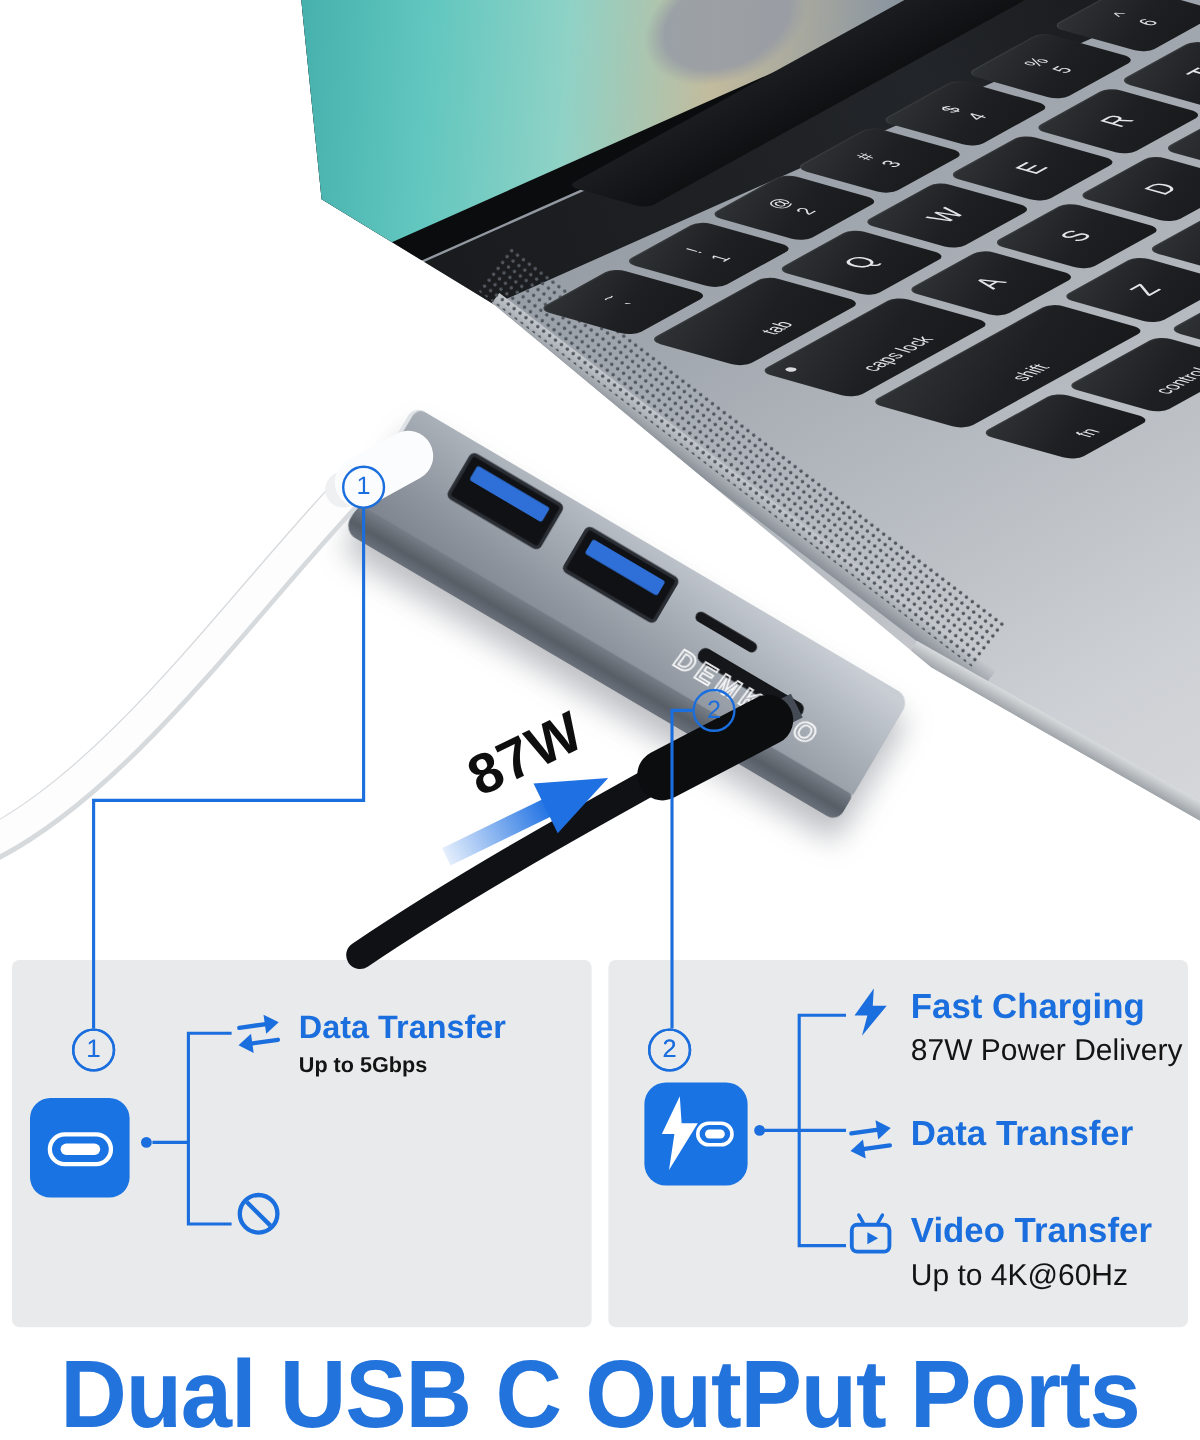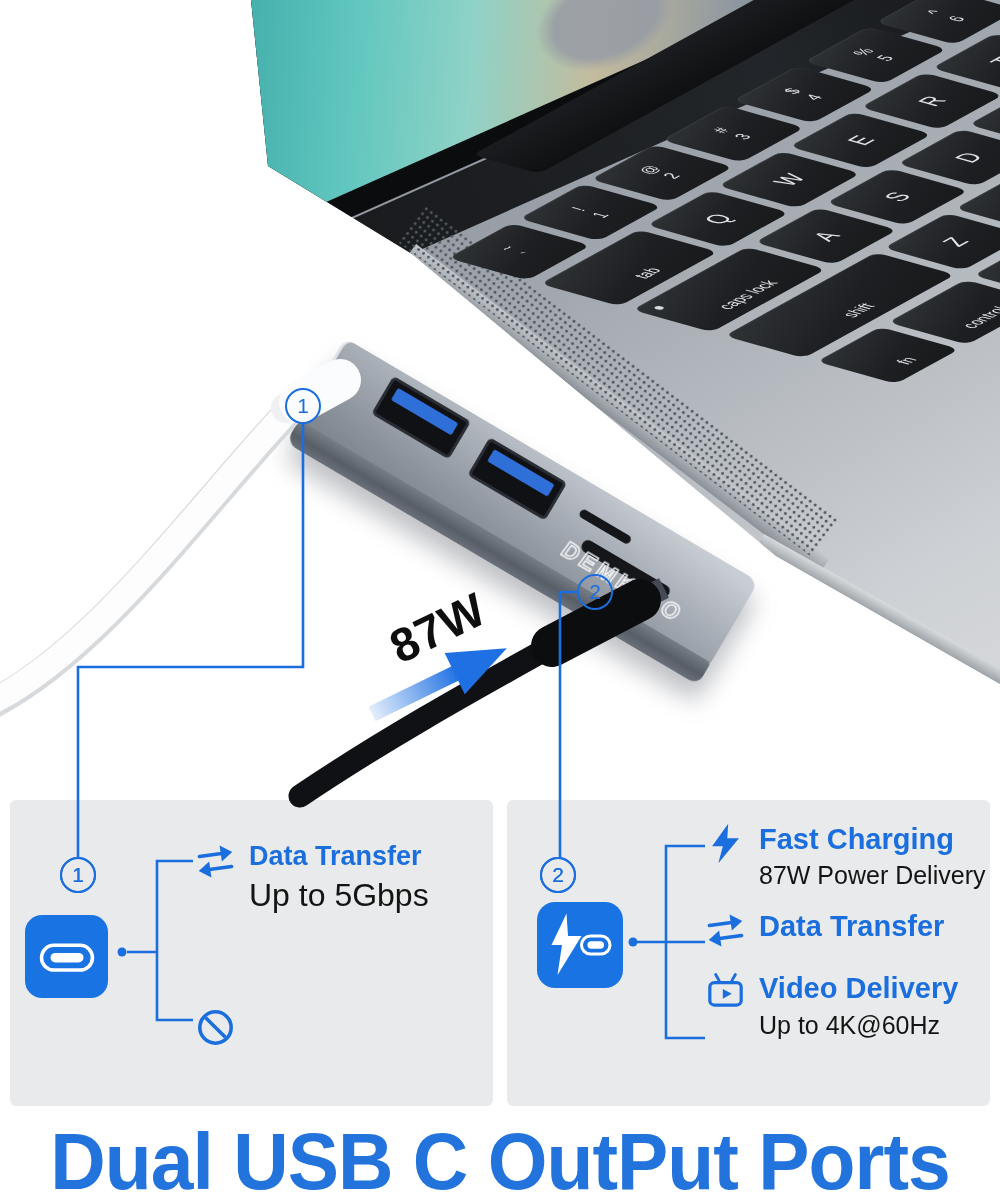--- a/index.html
+++ b/index.html
@@ -15,30 +15,30 @@
   .callout .marker{z-index:8;}
   .callout-left .marker{left:50px;top:57px;}
   .callout-right .marker{left:33px;top:57px;}
   .port-square{position:absolute;background:#1a73e2;display:flex;align-items:center;justify-content:center;}
   .callout-left .port-square{left:15px;top:115px;width:83px;height:83px;border-radius:17px;}
   .callout-right .port-square{left:30px;top:102px;width:86px;height:86px;border-radius:18px;}
   .callout-left .port-square svg{width:66px;height:66px;}
   .callout-right .port-square svg{width:72px;height:72px;}
   .items{position:absolute;display:flex;flex-direction:column;}
   .callout-left .items{left:183px;top:40px;gap:92px;}
-  .callout-right .items{left:196px;top:22px;gap:19px;}
+  .callout-right .items{left:196px;top:22px;gap:38px;}
   .item{display:flex;gap:12px;align-items:flex-start;}
   .item-icon{flex:none;width:44px;display:flex;justify-content:center;}
   .item-icon svg{width:43px;height:43px;}
   .item-text{display:flex;flex-direction:column;}
   .item-title{color:#1a6edd;font-weight:600;line-height:1.22;}
   .callout-left .item-title{font-size:27px;max-width:255px;}
   .callout-right .item-title{font-size:29px;}
   .item-sub{color:#141414;margin-top:4px;}
-  .callout-left .item-sub{font-size:32px;}
+  .callout-left .item-sub{font-size:18px;font-weight:bold;}
   .callout-right .item-sub{font-size:25px;}
   .item-sub:empty{display:none;}
 
   
   .hub{position:absolute;left:345px;top:338px;width:480px;height:120px;transform:rotate(30.5deg);transform-origin:0 0;
        z-index:10;filter:drop-shadow(8px 16px 12px rgba(70,75,85,.35));}
   .hub-face{position:absolute;left:0;right:0;top:0;bottom:24px;border-radius:10px 12px 4px 4px;
        background:linear-gradient(188deg,#c9ced5 5%,#aab0b8 40%,#8f959e 75%,#7e848d);
        border-left:3px solid #dfe3e8;box-sizing:border-box;}
   .hub-edge{position:absolute;left:2px;right:0;bottom:0;height:26px;border-radius:4px 4px 10px 12px;
@@ -199,21 +199,21 @@
             <span class="item-title">Data Transfer</span>
           </span>
         </div>
         <div class="item">
           <span class="item-icon">
             <svg>
               <use href="#video-display-icon"></use>
             </svg>
           </span>
           <span class="item-text">
-            <span class="item-title">Video Delivery</span>
+            <span class="item-title">Video Transfer</span>
             <span class="item-sub">Up to 4K@60Hz</span>
           </span>
         </div>
       </div>
   </div>
 
   <div class="hub">
     <div class="hub-face">
       <div class="usb-a usb-a-1">
           <div class="tongue"></div>

